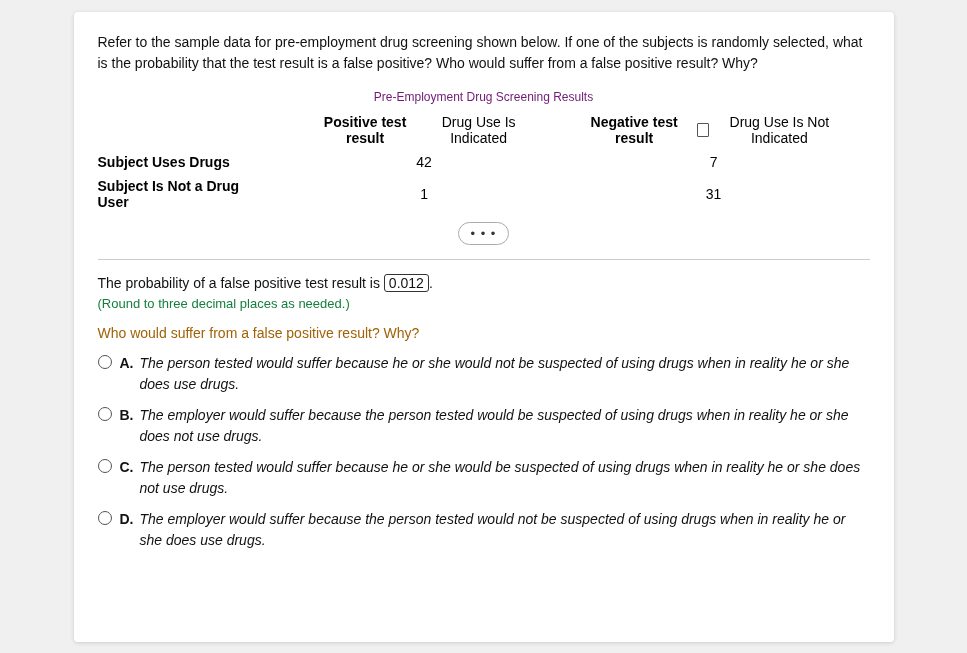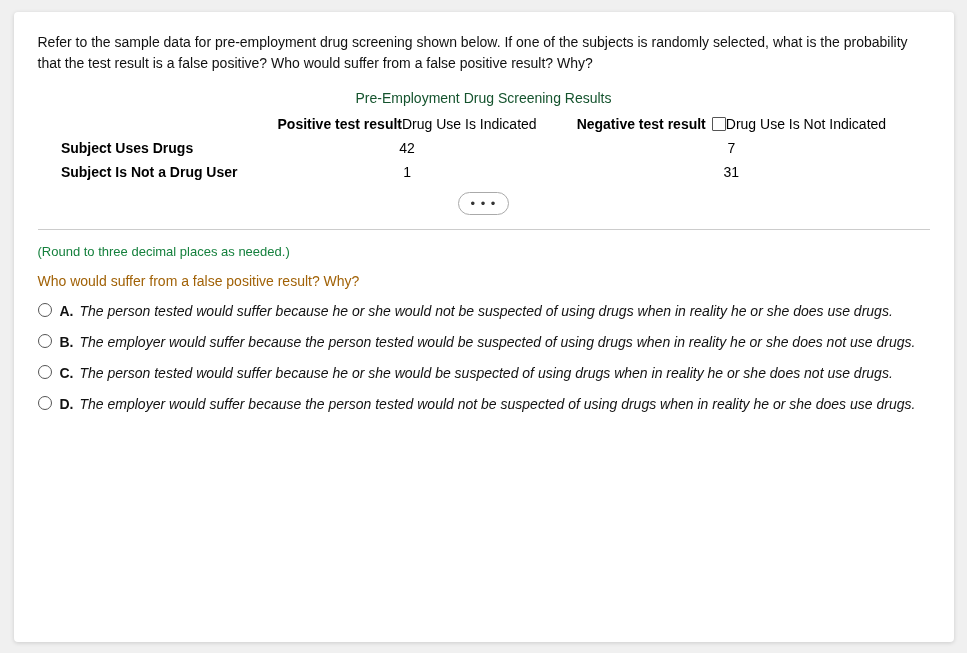--- a/index.html
+++ b/index.html
@@ -7,40 +7,40 @@
       font-family: Arial, sans-serif;
       background: #f0f0f0;
       display: flex;
       justify-content: center;
       align-items: center;
       min-height: 100vh;
       padding: 10px;
     }
     .card {
       background: #fff;
-      width: 940px;
+      width: 820px;
       min-height: 630px;
       padding: 20px 24px 24px 24px;
       border-radius: 4px;
       box-shadow: 0 1px 4px rgba(0,0,0,0.15);
     }
     .intro-text {
       font-size: 14px;
       line-height: 1.5;
       color: #111;
       margin-bottom: 16px;
     }
     .table-section {
       text-align: center;
       margin-bottom: 8px;
     }
     .table-title {
-      font-size: 14px;
+      font-size: 12px;
       font-weight: normal;
-      color: #14532d;
+      color: #701a75;
       margin-bottom: 6px;
     }
     .screening-table {
       margin: 0 auto;
       border-collapse: collapse;
       font-size: 14px;
     }
     .screening-table th, .screening-table td {
       padding: 4px 20px;
       text-align: center;
@@ -197,20 +197,23 @@
     </table>
   </div>
 
   <div class="expand-btn-row">
     <button class="expand-btn">• • •</button>
   </div>
 
   <hr class="divider">
 
   <div class="probability-section">
+    <div class="prob-line">
+      <span>The probability of a false positive test result is </span><span class="prob-value">0.012</span><span>.</span>
+    </div>
     <div class="round-note">(Round to three decimal places as needed.)</div>
   </div>
 
   <p class="question-text">Who would suffer from a false positive result? Why?</p>
 
   <ul class="options-list" id="options-list">
   <li class="option-item">
       <span class="radio-circle"></span>
       <span class="option-letter">A.</span>
       <span class="option-text italic">The person tested would suffer because he or she would not be suspected of using drugs when in reality he or she does use drugs.</span>

